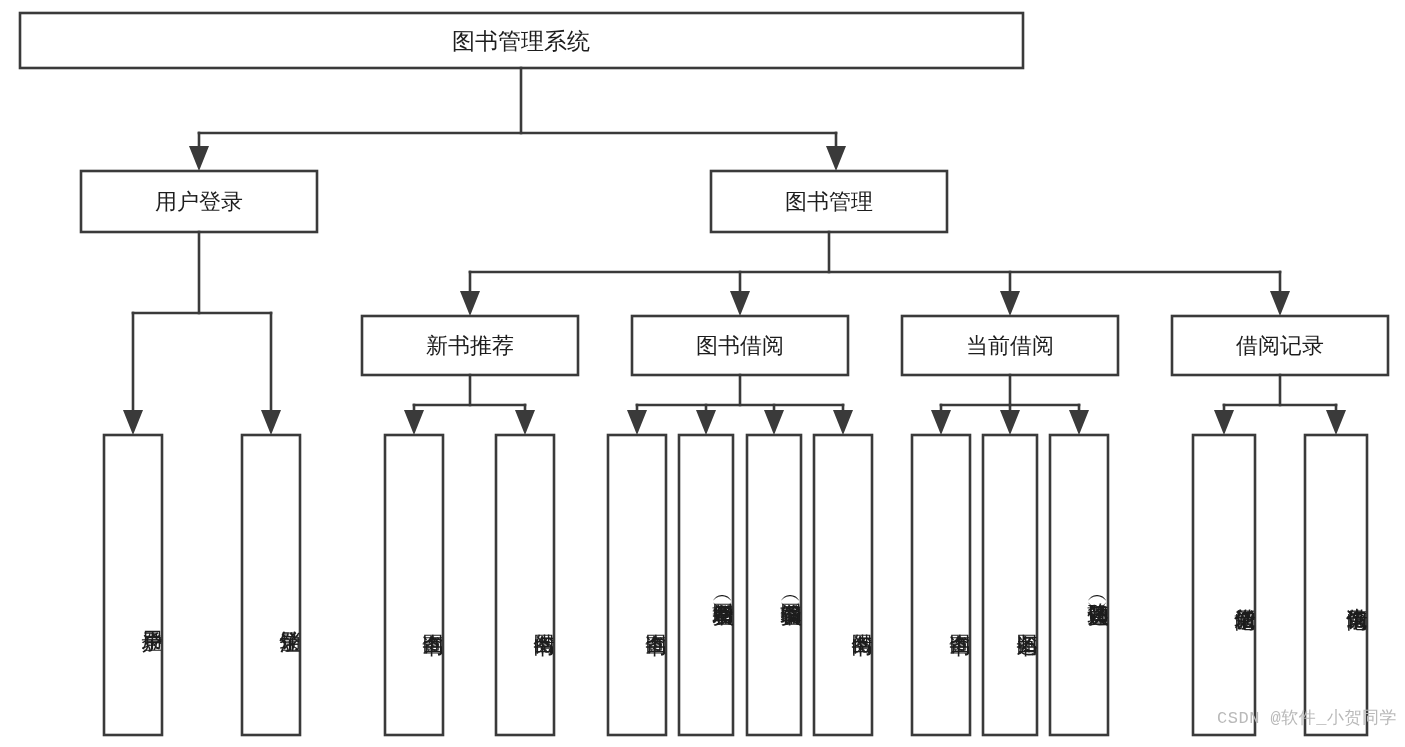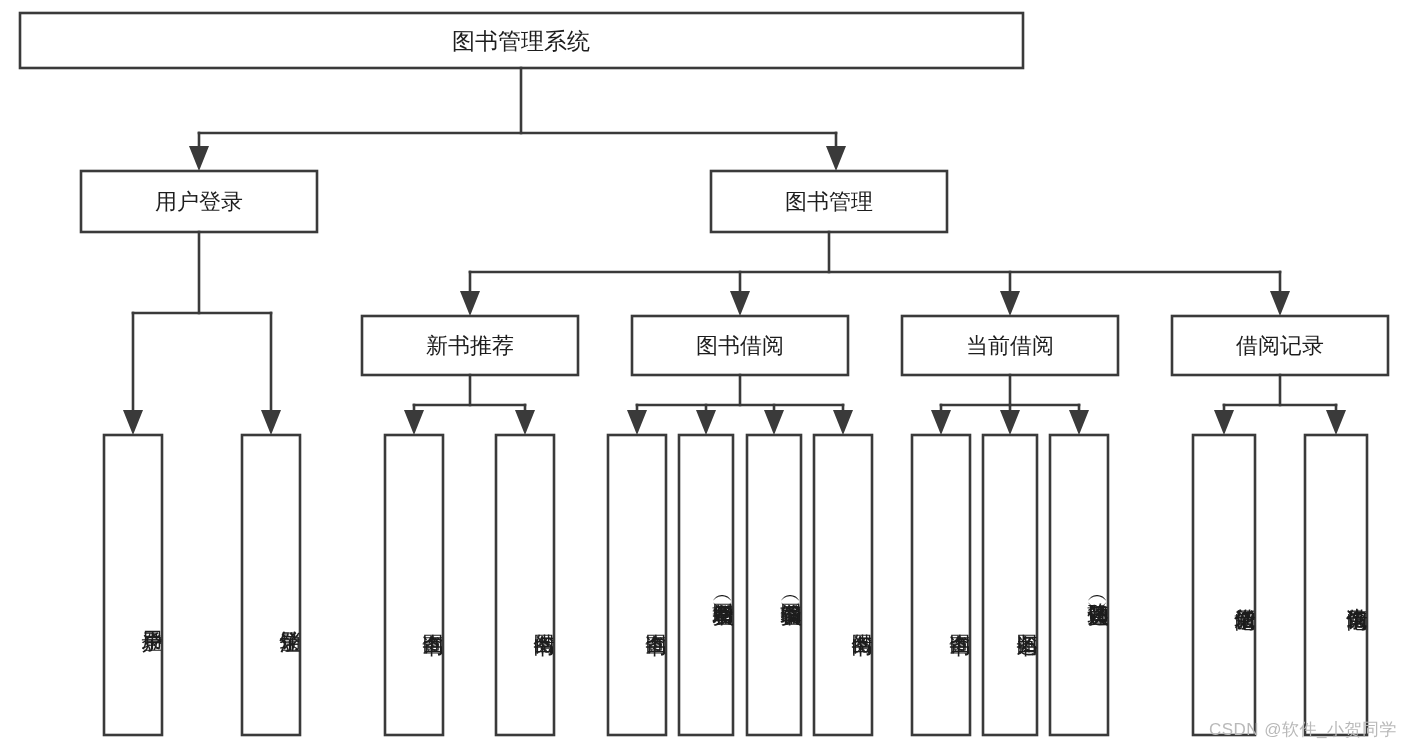--- a/index.html
+++ b/index.html
@@ -62,22 +62,22 @@
     letter-spacing: 0.5px;
     white-space: nowrap;
     display: flex;
     align-items: flex-start;
     justify-content: center;
     pointer-events: none;
   }
   .watermark {
     position: absolute;
     right: 8px;
-    bottom: 6px;
-    font-family: Liberation Sans, sans-serif;
+    bottom: 18px;
+    font-family: Liberation Mono, monospace;
     font-size: 17px;
     color: #b9b9b9;
     letter-spacing: 0.5px;
     white-space: nowrap;
   }
 </style>
 </head>
 <body>
 
 <div id="diagram-root">

